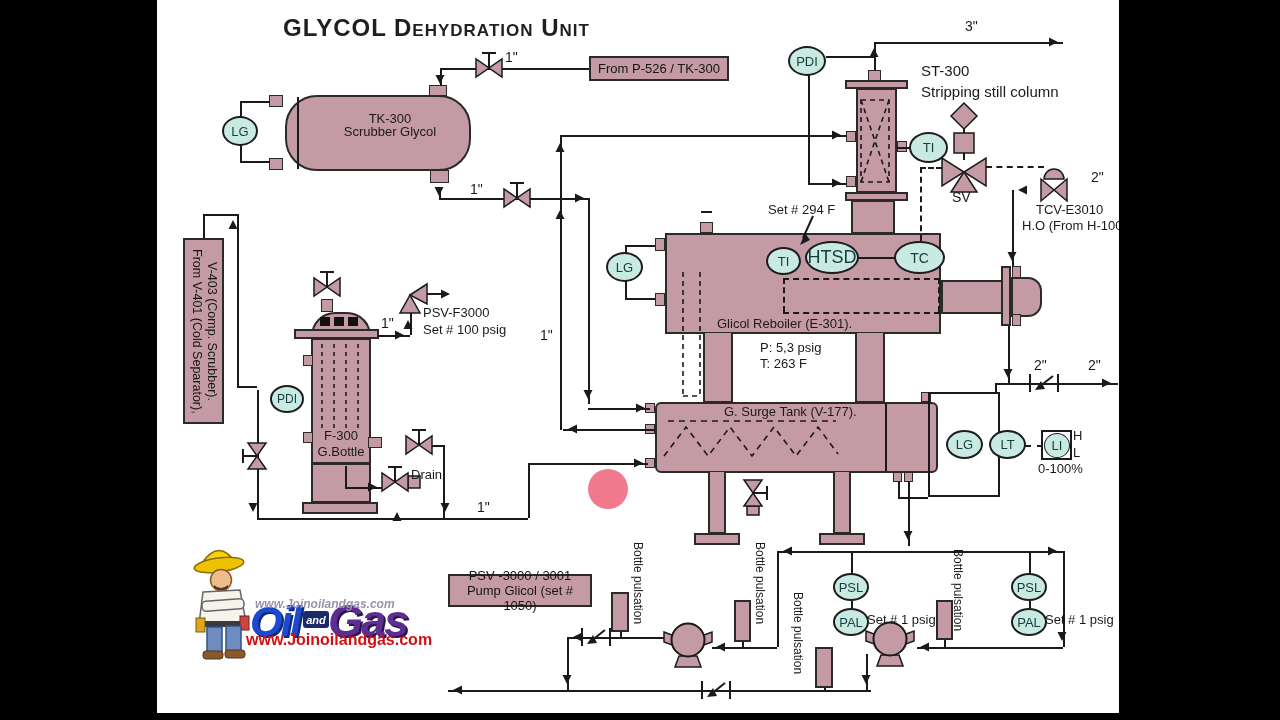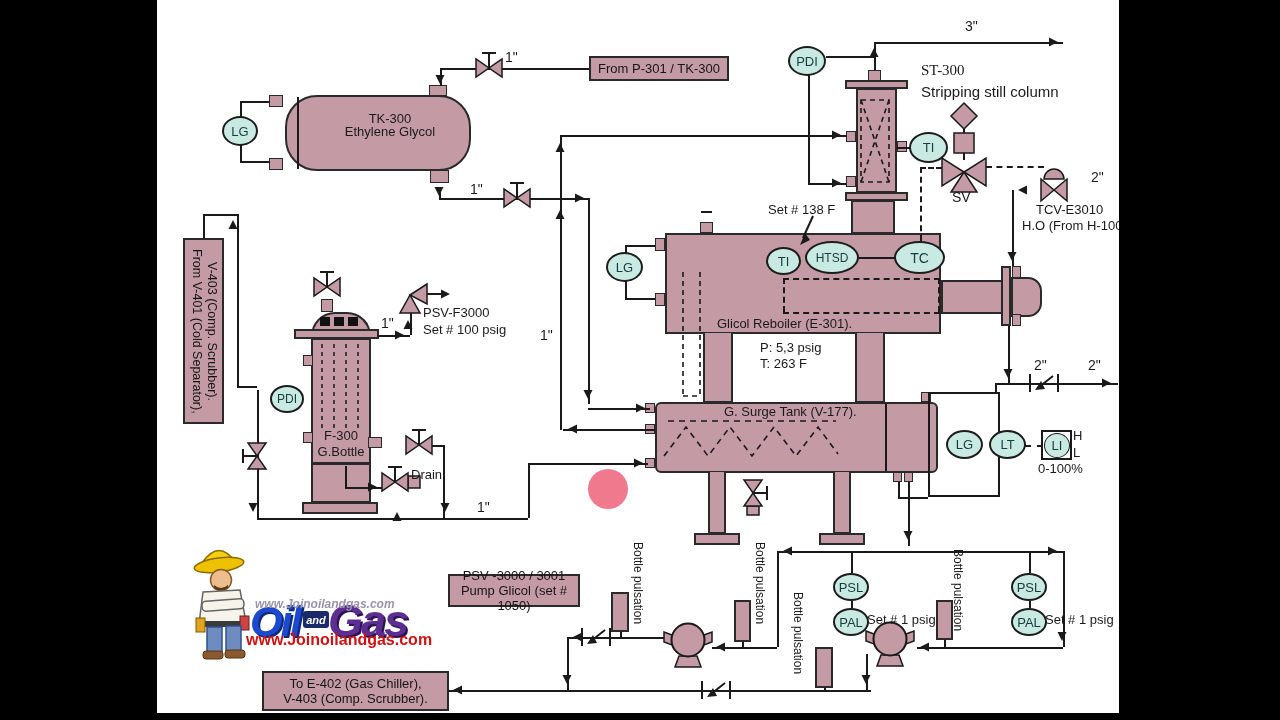--- a/index.html
+++ b/index.html
@@ -33,20 +33,21 @@
 </style>
 </head>
 <body>
 
 <div id="stage">
 
   <div class="bar" style="left:0;top:0;width:157px;height:720px;"></div>
   <div class="bar" style="left:1119px;top:0;width:161px;height:720px;"></div>
   <div class="bar" style="left:157px;top:713px;width:962px;height:7px;"></div>
 
+  <div class="title">GLYCOL Dehydration Unit</div>
 
   <div class="vessel" style="left:285px;top:95px;width:186px;height:76px;border-radius:32px;"></div>
   <div class="vl" style="left:297px;top:97px;height:72px;"></div>
   <div class="nz" style="left:269px;top:95px;width:14px;height:12px;"></div>
   <div class="nz" style="left:269px;top:158px;width:14px;height:12px;"></div>
   <div class="nz" style="left:429px;top:85px;width:18px;height:11px;"></div>
   <div class="nz" style="left:430px;top:170px;width:19px;height:13px;"></div>
 
   <div class="nz" style="left:868px;top:70px;width:13px;height:11px;"></div>
   <div class="vessel" style="left:845px;top:80px;width:63px;height:9px;"></div>
@@ -99,56 +100,52 @@
 
   <div class="loop" style="left:928px;top:392px;width:72px;height:105px;"></div>
   <div class="loop" style="left:1041px;top:430px;width:31px;height:30px;background:#fff;z-index:4;"></div>
 
   <div class="dh" style="left:783px;top:278px;width:157px;"></div>
   <div class="dh" style="left:783px;top:312px;width:157px;"></div>
   <div class="dv" style="left:783px;top:278px;height:34px;"></div>
   <div class="dv" style="left:938px;top:278px;height:34px;"></div>
 
   <div class="callout" style="left:589px;top:56px;width:140px;height:25px;">
-    <div>From P-301 / TK-300</div>
+    <div>From P-526 / TK-300</div>
   </div>
   <div class="callout" style="left:183px;top:238px;width:41px;height:186px;flex-direction:row;">
     <div class="vtext" style="font-size:12.5px;">From V-401 (Cold Separator),</div>
     <div class="vtext" style="font-size:12.5px;">V-403 (Comp. Scrubber).</div>
   </div>
-  <div class="callout" style="left:448px;top:574px;width:132px;height:33px;">
+  <div class="callout" style="left:448px;top:574px;width:144px;height:33px;">
     <div>PSV -3000 / 3001</div>
     <div>Pump Glicol (set # 1050)</div>
-  </div>
-  <div class="callout" style="left:262px;top:671px;width:187px;height:40px;">
-    <div>To E-402 (Gas Chiller),</div>
-    <div>V-403 (Comp. Scrubber).</div>
   </div>
 
   <div class="inst" style="left:222px;top:116px;width:36px;height:30px;">LG</div>
   <div class="inst" style="left:788px;top:46px;width:38px;height:30px;">PDI</div>
   <div class="inst" style="left:909px;top:132px;width:39px;height:31px;">TI</div>
   <div class="inst" style="left:606px;top:252px;width:37px;height:30px;">LG</div>
   <div class="inst" style="left:766px;top:247px;width:35px;height:28px;">TI</div>
-  <div class="inst" style="left:805px;top:241px;width:54px;height:33px;font-size:12px;">HTSD</div>
+  <div class="inst" style="left:805px;top:241px;width:54px;height:33px;font-size:18px;">HTSD</div>
   <div class="inst" style="left:894px;top:241px;width:51px;height:33px;font-size:14px;">TC</div>
   <div class="inst" style="left:270px;top:385px;width:34px;height:28px;font-size:12px;">PDI</div>
   <div class="inst" style="left:946px;top:430px;width:37px;height:29px;">LG</div>
   <div class="inst" style="left:989px;top:430px;width:37px;height:29px;">LT</div>
   <div class="inst" style="left:1044px;top:433px;width:26px;height:25px;border-width:1.5px;">LI</div>
   <div class="inst" style="left:833px;top:573px;width:36px;height:28px;">PSL</div>
   <div class="inst" style="left:833px;top:608px;width:36px;height:28px;">PAL</div>
   <div class="inst" style="left:1011px;top:573px;width:36px;height:28px;">PSL</div>
   <div class="inst" style="left:1011px;top:608px;width:36px;height:28px;">PAL</div>
 
   <div class="lbl" style="left:330px;top:111px;width:120px;text-align:center;">TK-300</div>
-  <div class="lbl" style="left:305px;top:124px;width:170px;text-align:center;">Ethylene Glycol</div>
-  <div class="lbl" style="left:921px;top:62px;font-size:15px;font-family:Liberation Serif, serif;">ST-300</div>
+  <div class="lbl" style="left:305px;top:124px;width:170px;text-align:center;">Scrubber Glycol</div>
+  <div class="lbl" style="left:921px;top:62px;font-size:15px;">ST-300</div>
   <div class="lbl" style="left:921px;top:83px;font-size:15px;">Stripping still column</div>
-  <div class="lbl" style="left:768px;top:202px;">Set # 138 F</div>
+  <div class="lbl" style="left:768px;top:202px;">Set # 294 F</div>
   <div class="lbl" style="left:717px;top:316px;">Glicol Reboiler (E-301).</div>
   <div class="lbl" style="left:760px;top:340px;">P: 5,3 psig</div>
   <div class="lbl" style="left:760px;top:356px;">T: 263 F</div>
   <div class="lbl" style="left:724px;top:404px;">G. Surge Tank (V-177).</div>
   <div class="lbl" style="left:311px;top:428px;width:60px;text-align:center;">F-300</div>
   <div class="lbl" style="left:311px;top:444px;width:60px;text-align:center;">G.Bottle</div>
   <div class="lbl" style="left:411px;top:467px;">Drain</div>
   <div class="lbl" style="left:423px;top:305px;">PSV-F3000</div>
   <div class="lbl" style="left:423px;top:322px;">Set # 100 psig</div>
   <div class="lbl" style="left:952px;top:189px;font-size:14px;">SV</div>

